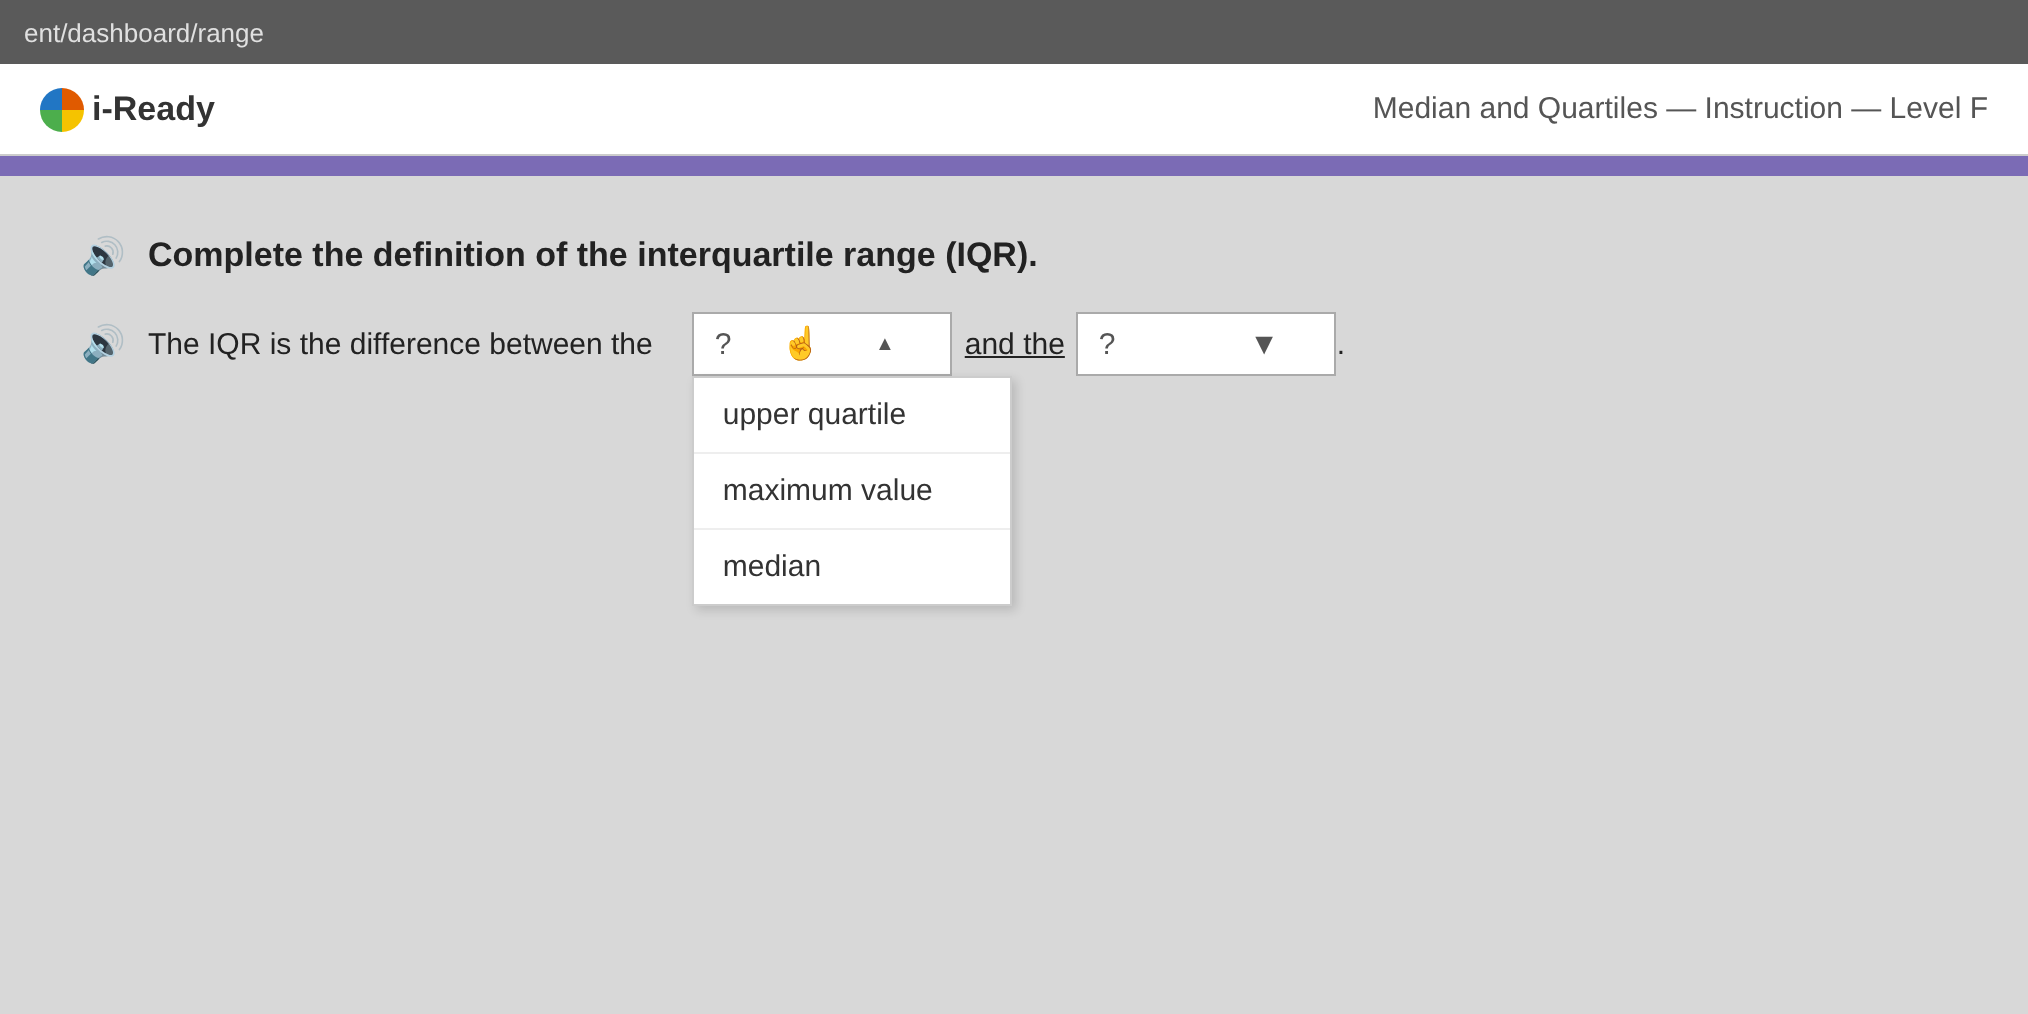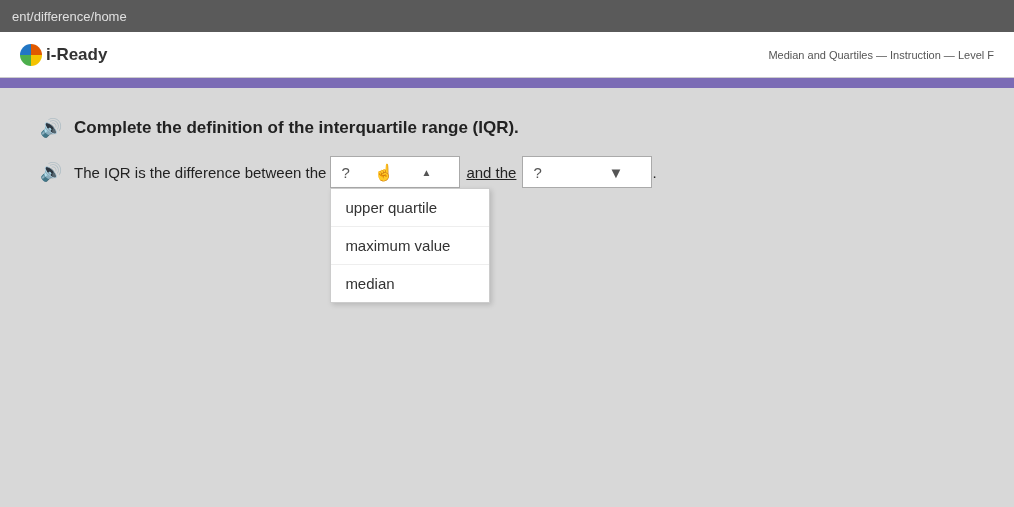--- a/index.html
+++ b/index.html
@@ -53,21 +53,21 @@
 
     .logo-circle {
       width: 22px;
       height: 22px;
       border-radius: 50%;
       background: conic-gradient(#e05a00 0% 25%, #f5c300 25% 50%, #4cae4c 50% 75%, #2176c4 75% 100%);
       margin-right: 4px;
     }
 
     .header-title {
-      font-size: 11px;
+      font-size: 15px;
       color: #555;
       font-weight: normal;
     }
 
     .purple-bar {
       height: 10px;
       background: #7b6bb5;
     }
 
     .content-area {
@@ -105,21 +105,21 @@
       display: flex;
       align-items: center;
       font-size: 15px;
       color: #222;
       position: relative;
       flex-wrap: nowrap;
     }
 
     .sentence-text {
       white-space: nowrap;
-      margin-right: 4px;
+      margin-right: 20px;
     }
 
     .dropdown-wrapper {
       position: relative;
       display: inline-block;
     }
 
     .dropdown-btn {
       border: 1px solid #aaa;
       background: #fff;
@@ -186,21 +186,21 @@
 
     .cursor-hand {
       font-size: 16px;
       margin-left: 4px;
     }
   </style>
 </head>
 <body>
 
 <div class="browser-bar">
-  <span class="url-bar">ent/difference/home</span>
+  <span class="url-bar">ent/dashboard/range</span>
 </div>
 
 <div class="app-container">
 
   <div class="header">
     <div class="logo">
       <div class="logo-circle"></div>
       <span>i-Ready</span>
     </div>
     <span class="header-title">Median and Quartiles — Instruction — Level F</span>

